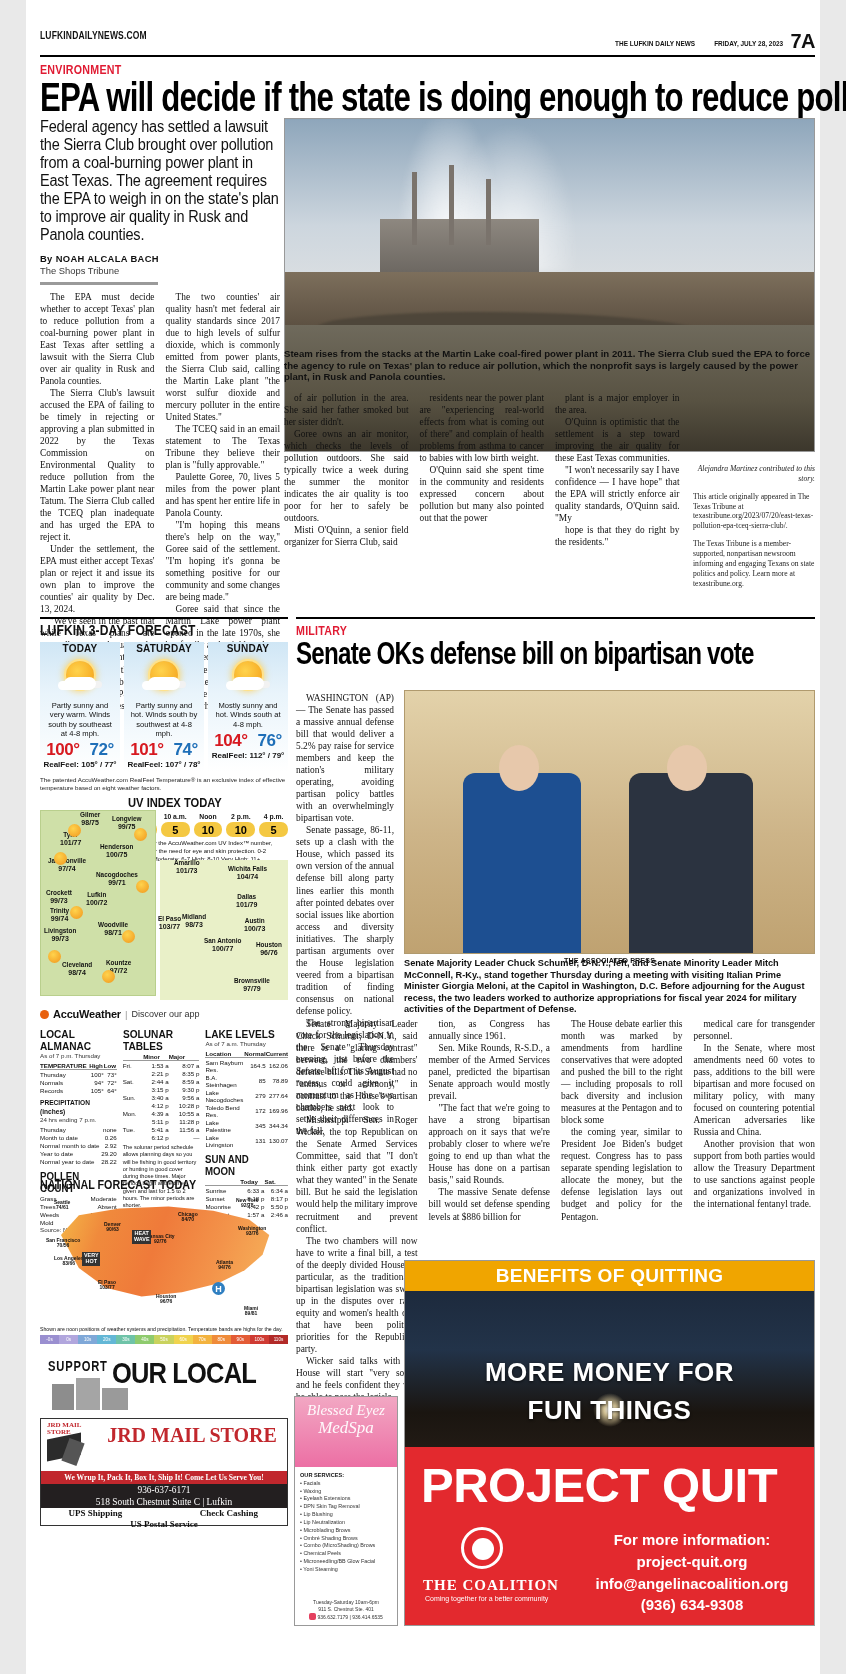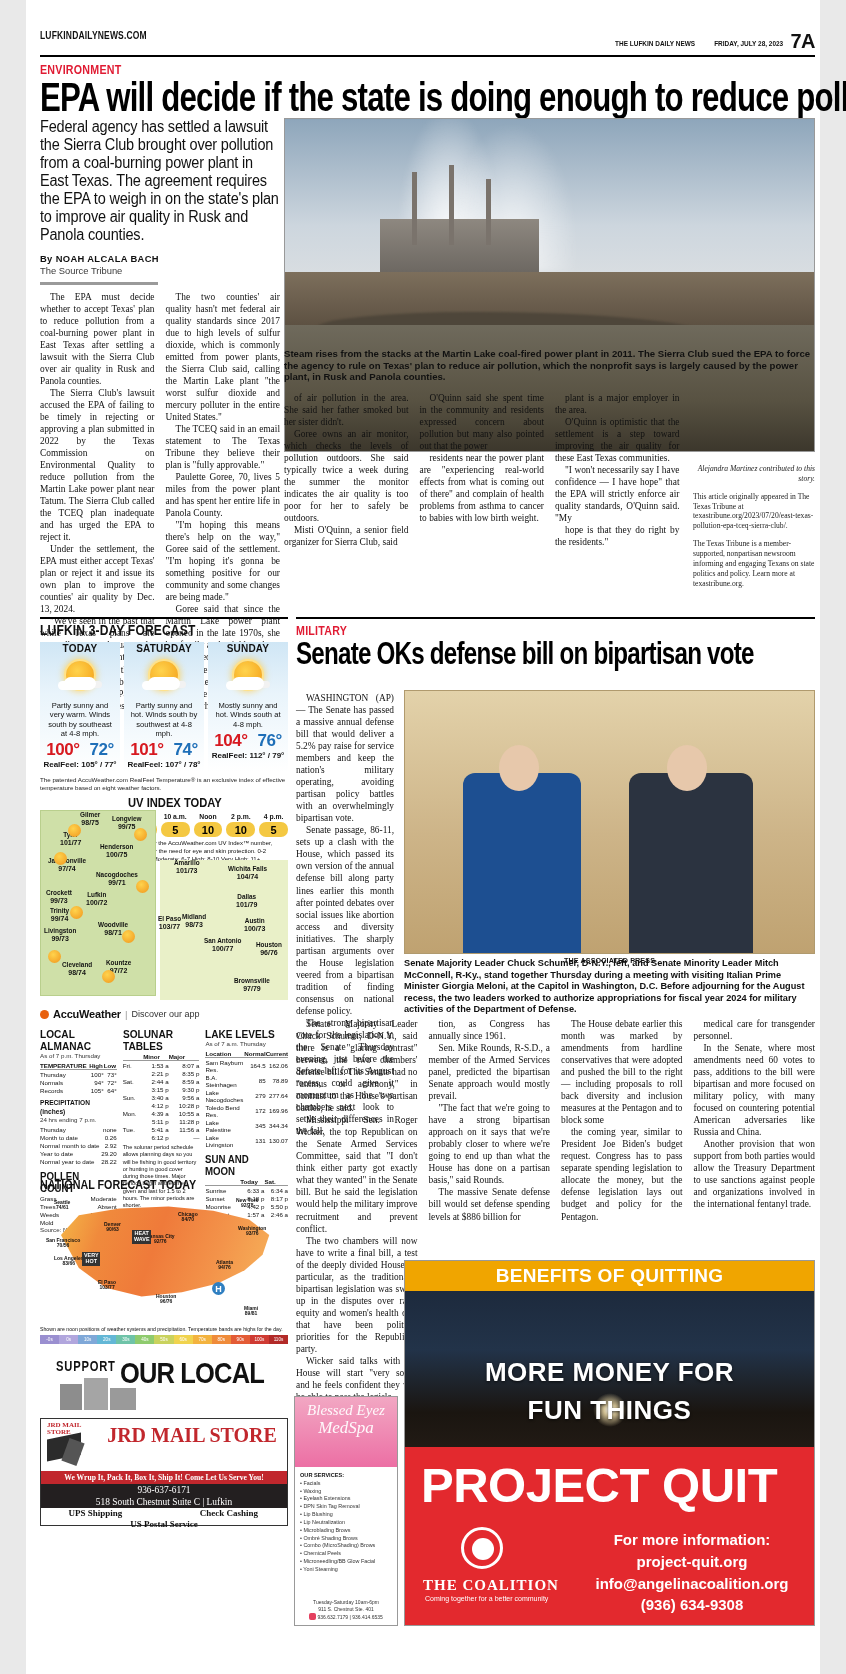--- a/index.html
+++ b/index.html
@@ -159,21 +159,21 @@
      background:linear-gradient(#d6c08e,#c9ad72 45%,#b99a60); border:1px solid #b09a6e; overflow:hidden;}
   .p2-wall { position:absolute; left:0; top:0; width:100%; height:100%;
      background:linear-gradient(#e3d2aa,#cdb488 55%,#bfa271);}
   .p2-man { position:absolute; bottom:0; border-radius:12px 12px 0 0; }
   .p2-head { position:absolute; width:40px; height:46px; border-radius:50%; background:#e7c8ab; }
   .s2-cap { position:absolute; left:404px; top:958px; width:411px; font-size:9.2px; font-weight:bold; line-height:1.25;}
   .s2-cont { position:absolute; left:296px; top:1018px; width:519px; }
   .col4b { column-count:4; column-gap:11px; }
 
   
-  .ad-support { position:absolute; left:56px; top:1356px; width:248px; height:58px; }
+  .ad-support { position:absolute; left:48px; top:1356px; width:248px; height:58px; }
   .sup-word { position:absolute; left:0; top:2px; font-family:"Liberation Sans Condensed","Liberation Sans",sans-serif;
      font-weight:bold; font-size:14px; letter-spacing:1px; transform:scaleX(.8); transform-origin:left center;}
   .sup-our { position:absolute; left:64px; top:0px; font-family:"Liberation Sans Narrow","Liberation Sans",sans-serif;
      font-weight:bold; font-size:30px; letter-spacing:-1px; transform:scaleX(.85); transform-origin:left center; }
   .sup-shop { position:absolute; left:94px; top:27px; font-family:"Liberation Serif",serif; font-style:italic;
      font-weight:bold; font-size:19px; letter-spacing:-.3px;}
   .bldg { position:absolute; left:4px; top:16px; width:80px; height:38px; }
   .bldg i { position:absolute; bottom:0; background:#8d8d8d; display:block; }
 
   .ad-jrd { position:absolute; left:40px; top:1418px; width:248px; height:108px; border:1px solid #333; background:#fff; }
@@ -246,21 +246,21 @@
   <div class="mh-rule"></div>
 
   <div class="s1">
     <div class="kicker">ENVIRONMENT</div>
     <div class="bighed s1-hed">EPA will decide if the state is doing enough to reduce pollution</div>
   </div>
 
   <div class="s1-body">
     <div class="deck">Federal agency has settled a lawsuit the Sierra Club brought over pollution from a coal-burning power plant in East Texas. The agreement requires the EPA to weigh in on the state's plan to improve air quality in Rusk and Panola counties.</div>
     <div class="byline">By NOAH ALCALA BACH</div>
-    <div class="byorg">The Source Tribune</div>
+    <div class="byorg">The Shops Tribune</div>
     <div class="hrule"></div>
     <div class="col2 body-serif" style="margin-top:6px;">
       <div id="s1L">
           <p>The EPA must decide whether to accept Texas' plan to reduce pollution from a coal-burning power plant in East Texas after settling a lawsuit with the Sierra Club over air quality in Rusk and Panola counties.</p>
           <p>The Sierra Club's lawsuit accused the EPA of failing to be timely in rejecting or approving a plan submitted in 2022 by the Texas Commission on Environmental Quality to reduce pollution from the Martin Lake power plant near Tatum. The Sierra Club called the TCEQ plan inadequate and has urged the EPA to reject it.</p>
           <p>Under the settlement, the EPA must either accept Texas' plan or reject it and issue its own plan to improve the counties' air quality by Dec. 13, 2024.</p>
           <p>"We've seen in the past that while Texas plans are generally not adequate, the federal government gets together much more thorough plans that result in better air quality," said Emma Pabst, a</p>
         </div>
       <div id="s1R">
           <p>campaign representative for Sierra Club.</p>
@@ -291,22 +291,22 @@
   <div class="s1-cap">Steam rises from the stacks at the Martin Lake coal-fired power plant in 2011. The Sierra Club sued the EPA to force the agency to rule on Texas' plan to reduce air pollution, which the nonprofit says is largely caused by the power plant, in Rusk and Panola counties.</div>
 
   <div class="s1-cont">
     <div class="col4 body-serif" id="s1cont">
         <div style="break-inside:avoid;">
           <p>of air pollution in the area. She said her father smoked but her sister didn't.</p>
           <p>Goree owns an air monitor, which checks the levels of pollution outdoors. She said typically twice a week during the summer the monitor indicates the air quality is too poor for her to safely be outdoors.</p>
           <p>Misti O'Quinn, a senior field organizer for Sierra Club, said</p>
         </div>
         <div style="break-inside:avoid;">
+          <p>residents near the power plant are "experiencing real-world effects from what is coming out of there" and complain of health problems from asthma to cancer to babies with low birth weight.</p>
           <p>O'Quinn said she spent time in the community and residents expressed concern about pollution but many also pointed out that the power</p>
-          <p>residents near the power plant are "experiencing real-world effects from what is coming out of there" and complain of health problems from asthma to cancer to babies with low birth weight.</p>
         </div>
         <div style="break-inside:avoid;">
           <p>plant is a major employer in the area.</p>
           <p>O'Quinn is optimistic that the settlement is a step toward improving the air quality for these East Texas communities.</p>
           <p>"I won't necessarily say I have confidence — I have hope" that the EPA will strictly enforce air quality standards, O'Quinn said. "My</p>
         </div>
         <div style="break-inside:avoid;">
           <p>hope is that they do right by the residents."</p>
         </div>
       </div>

